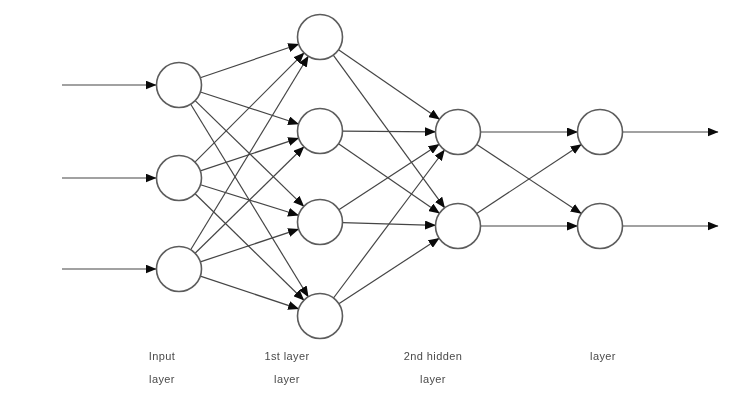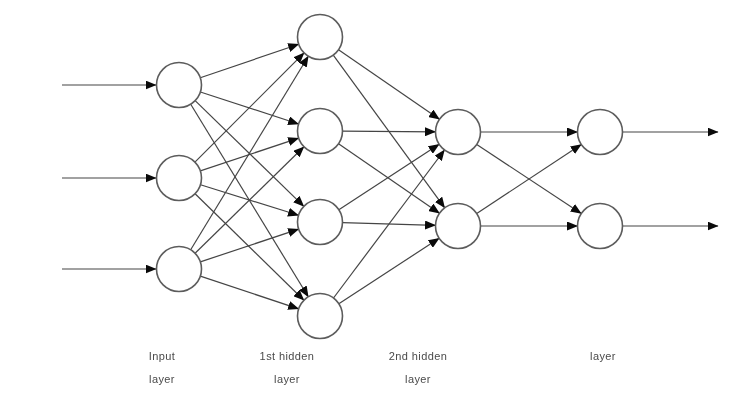--- a/index.html
+++ b/index.html
@@ -92,25 +92,25 @@
         <circle cx="600" cy="226" r="22.5" fill="#ffffff" stroke="#5c5c5c" stroke-width="1.6"></circle>
       </g>
     </svg>
 
   <div class="layer-label" style="left: 162px;">
     <div class="label-line">Input</div>
     <div class="label-line">layer</div>
   </div>
 
   <div class="layer-label" style="left: 287px;">
-    <div class="label-line">1st hidden</div>
+    <div class="label-line">1st layer</div>
     <div class="label-line">layer</div>
   </div>
 
-  <div class="layer-label" style="left: 418px; text-align: center;">
+  <div class="layer-label" style="left: 433px; text-align: center;">
     <div class="label-line">2nd hidden</div>
     <div class="label-line">layer</div>
   </div>
 
   <div class="layer-label" style="left: 603px;">
     <div class="label-line">layer</div>
   </div>
 </div>
 
 </body></html>

